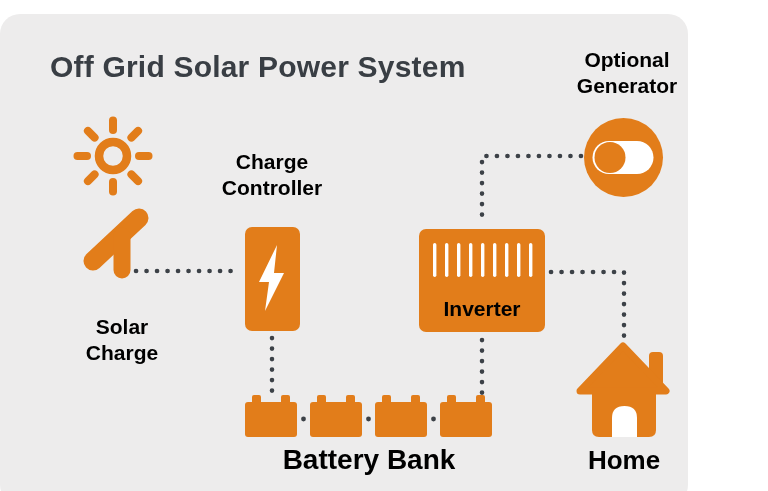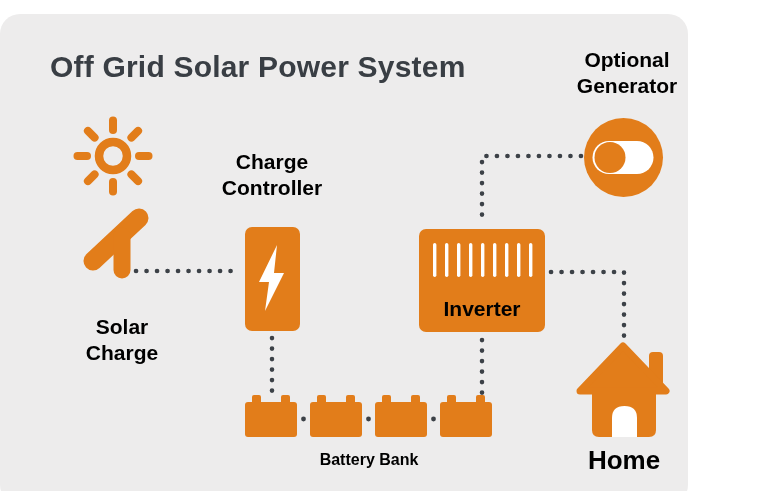--- a/index.html
+++ b/index.html
@@ -4,21 +4,21 @@
 <style>
   html,body{margin:0;padding:0;background:#ffffff;font-family:"Liberation Sans",sans-serif;}
   .canvas{position:relative;width:688px;height:491px;background:#edecec;border-radius:20px;overflow:hidden;margin-top:14px;}
   .title{position:absolute;left:50px;top:36px;margin:0;font-size:30px;font-weight:bold;color:#393e44;letter-spacing:.2px;}
   .node-label{position:absolute;text-align:center;font-weight:bold;color:#000000;font-size:21px;line-height:26px;}
   .node-label span{display:block;}
   .lbl-generator{left:542px;top:33px;width:170px;font-size:21px;}
   .lbl-charge{left:192px;top:135px;width:160px;}
   .lbl-solar{left:42px;top:300px;width:160px;}
   .lbl-inverter{left:419px;top:282px;width:126px;}
-  .lbl-battery{left:269px;top:433px;width:200px;font-size:16px;}
+  .lbl-battery{left:269px;top:433px;width:200px;font-size:28px;}
   .lbl-home{left:534px;top:433px;width:180px;font-size:26px;}
   svg{position:absolute;display:block;}
   .connections{left:0;top:0;pointer-events:none;}
   .icon-sun{left:73px;top:102px;}
   .icon-panel{left:70px;top:180px;}
   .icon-cc{left:245px;top:213px;}
   .icon-inverter{left:419px;top:215px;}
   .icon-generator{left:583px;top:103px;}
   .icon-batteries{left:243px;top:378px;}
   .icon-home{left:575px;top:325px;}

